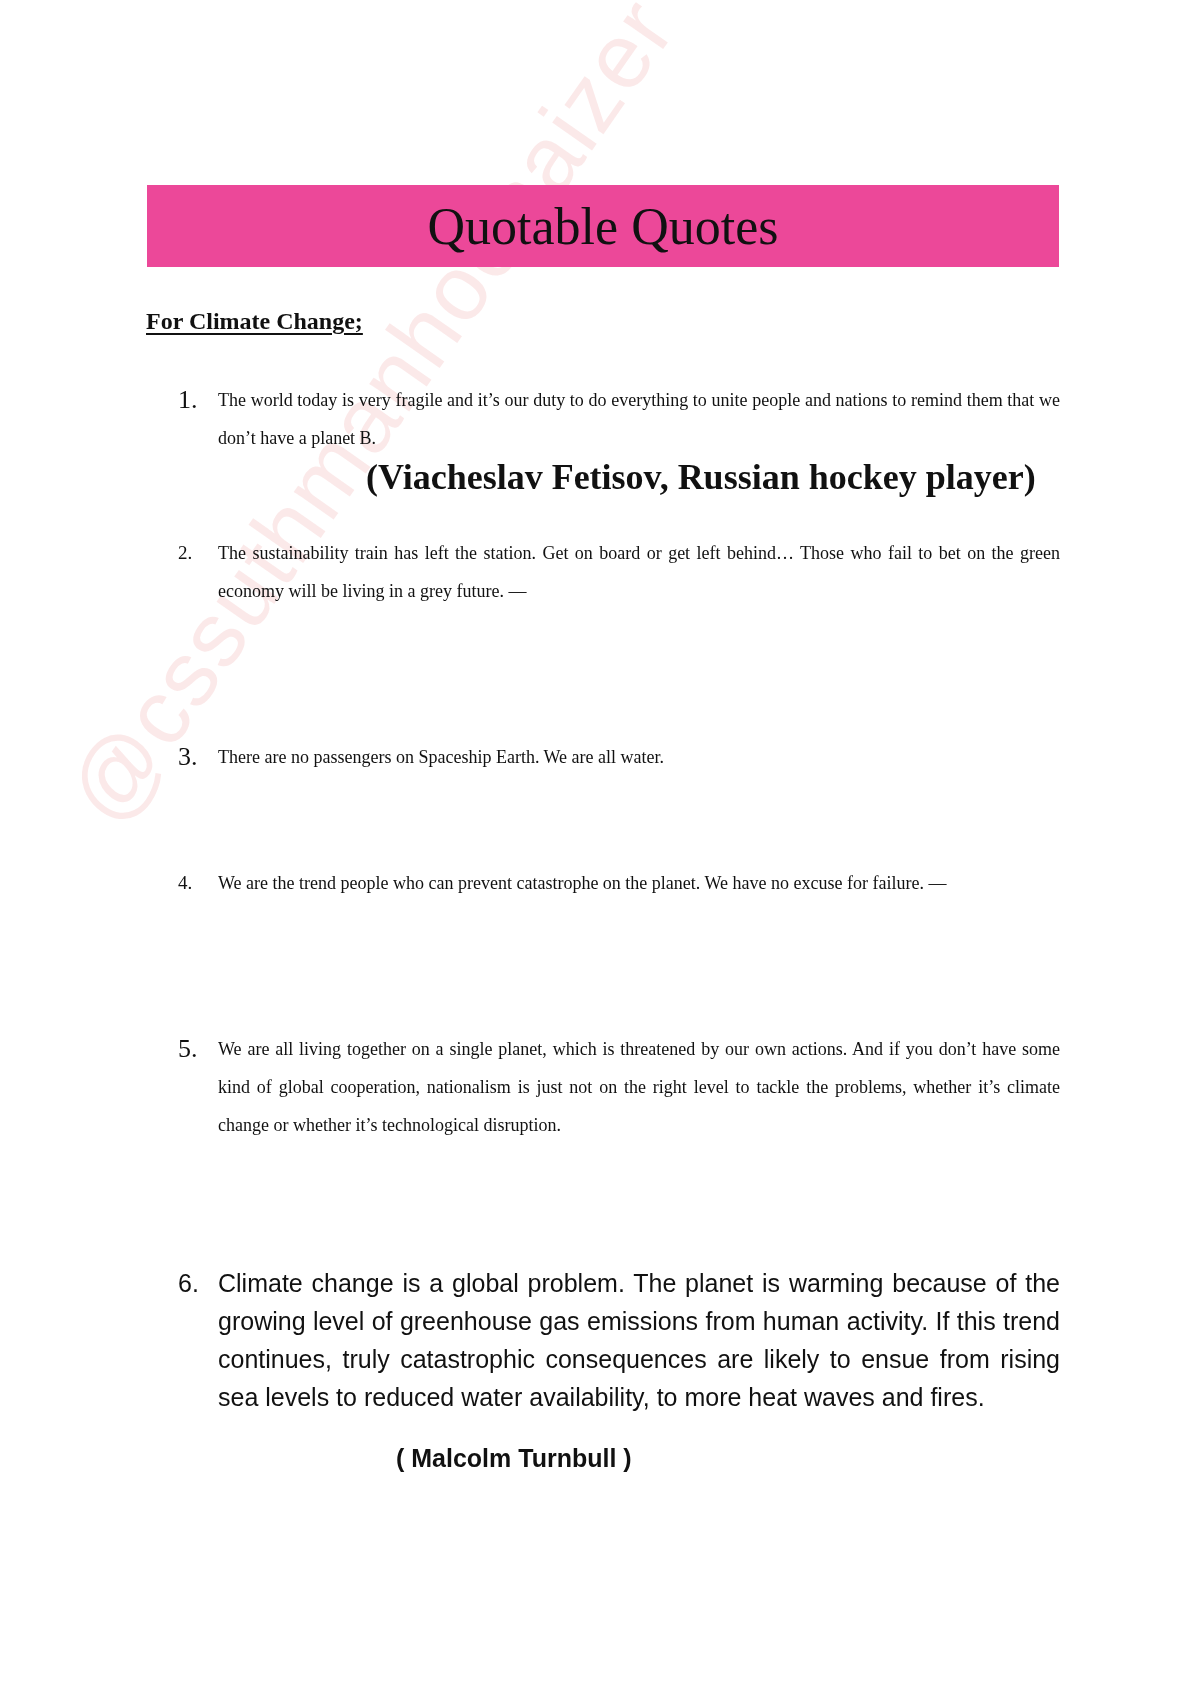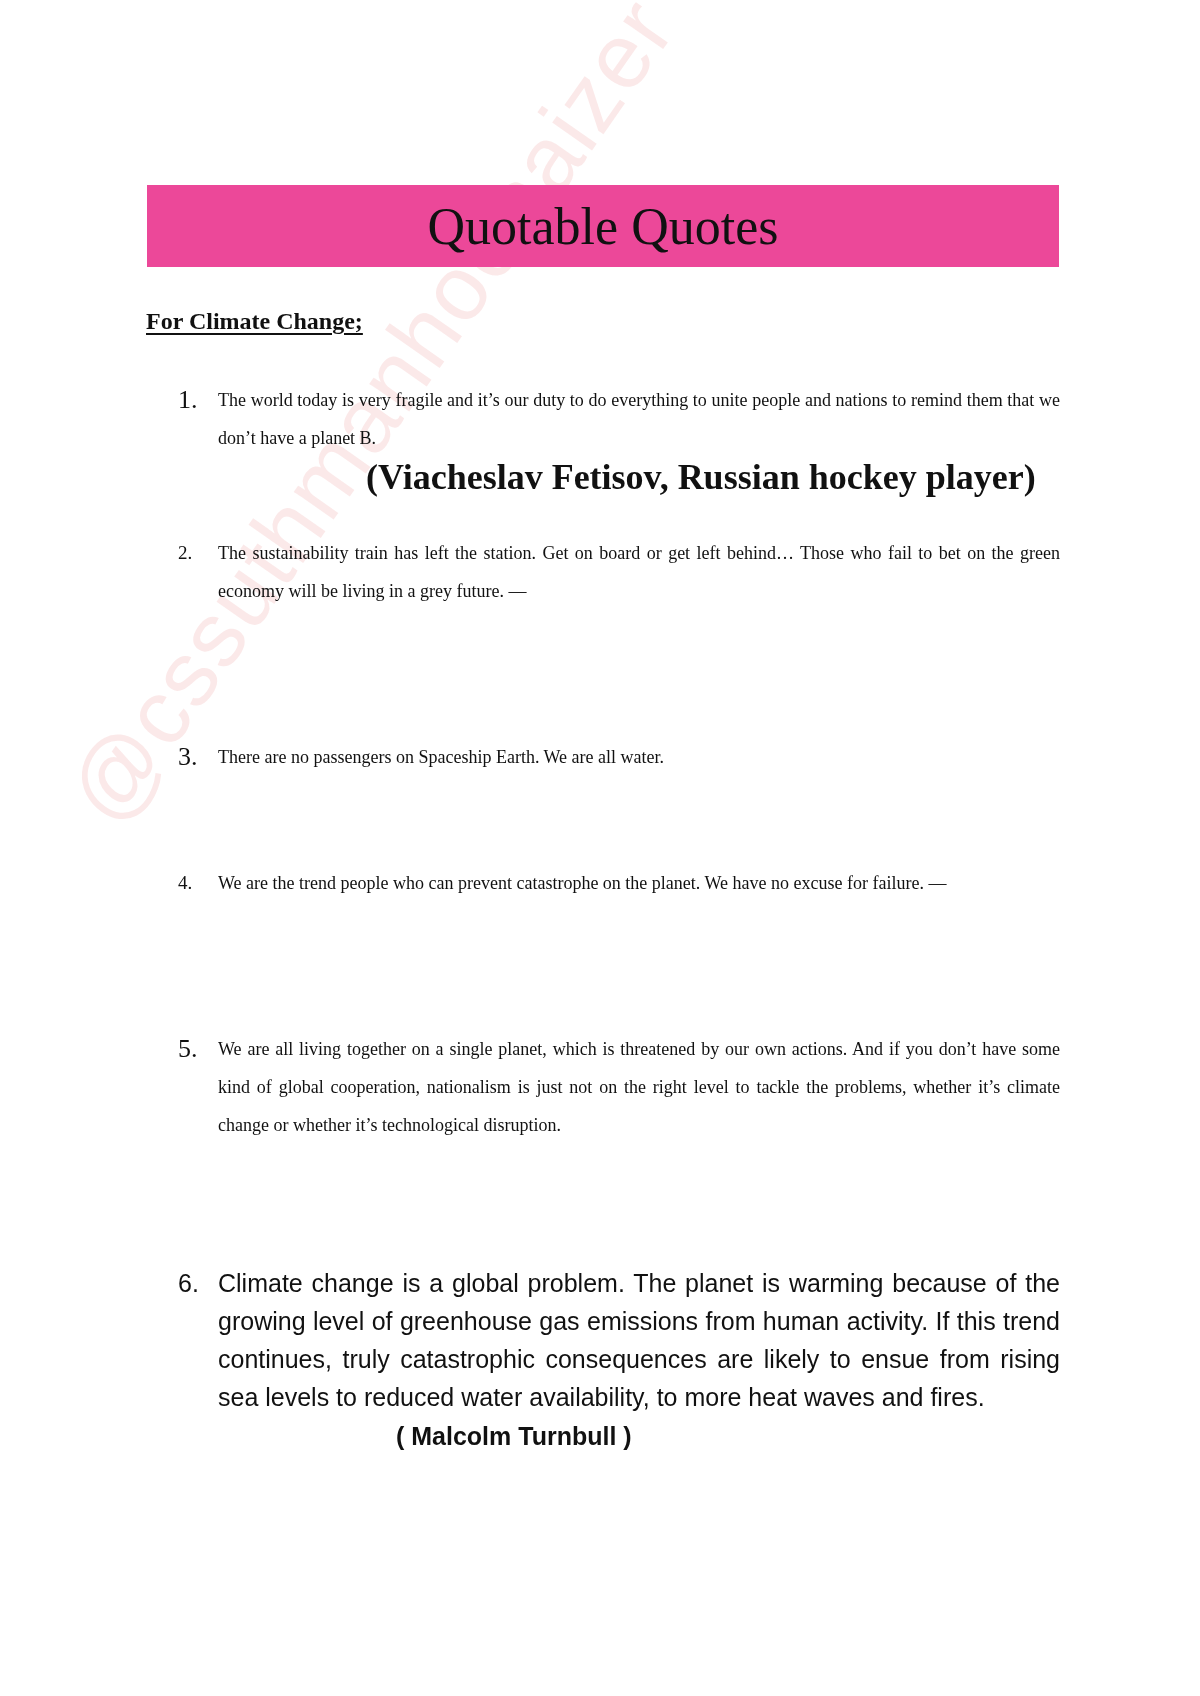--- a/index.html
+++ b/index.html
@@ -67,14 +67,14 @@
     <span class="num">5.</span>
     <span class="text">We are all living together on a single planet, which is threatened by our own actions. And if you don’t have some kind of global cooperation, nationalism is just not on the right level to tackle the problems, whether it’s climate change or whether it’s technological disruption.</span>
   </div>
 </div>
 
 <div class="quote sans" style="top:1264px;">
   <div class="q-row">
     <span class="num">6.</span>
     <span class="text">Climate change is a global problem. The planet is warming because of the growing level of greenhouse gas emissions from human activity. If this trend continues, truly catastrophic consequences are likely to ensue from rising sea levels to reduced water availability, to more heat waves and fires.</span>
   </div>
-  <div class="attr" style="padding-left:218px;">( Malcolm Turnbull )</div>
+  <div class="attr" style="padding-left:218px;margin-top:22px;">( Malcolm Turnbull )</div>
 </div>
 
 </body></html>

